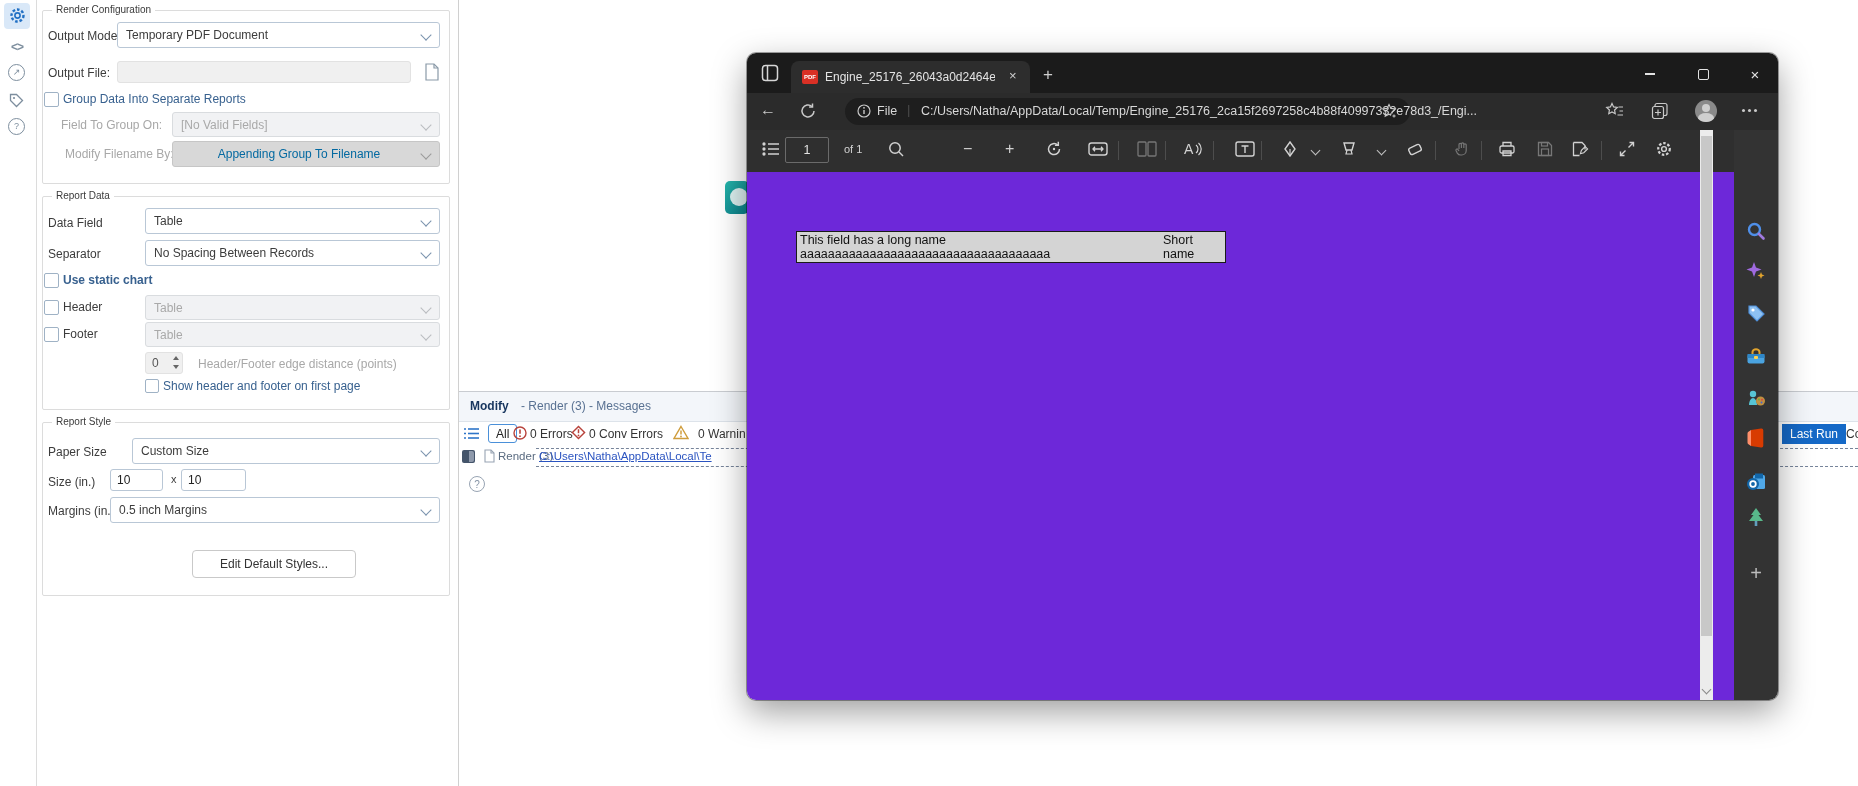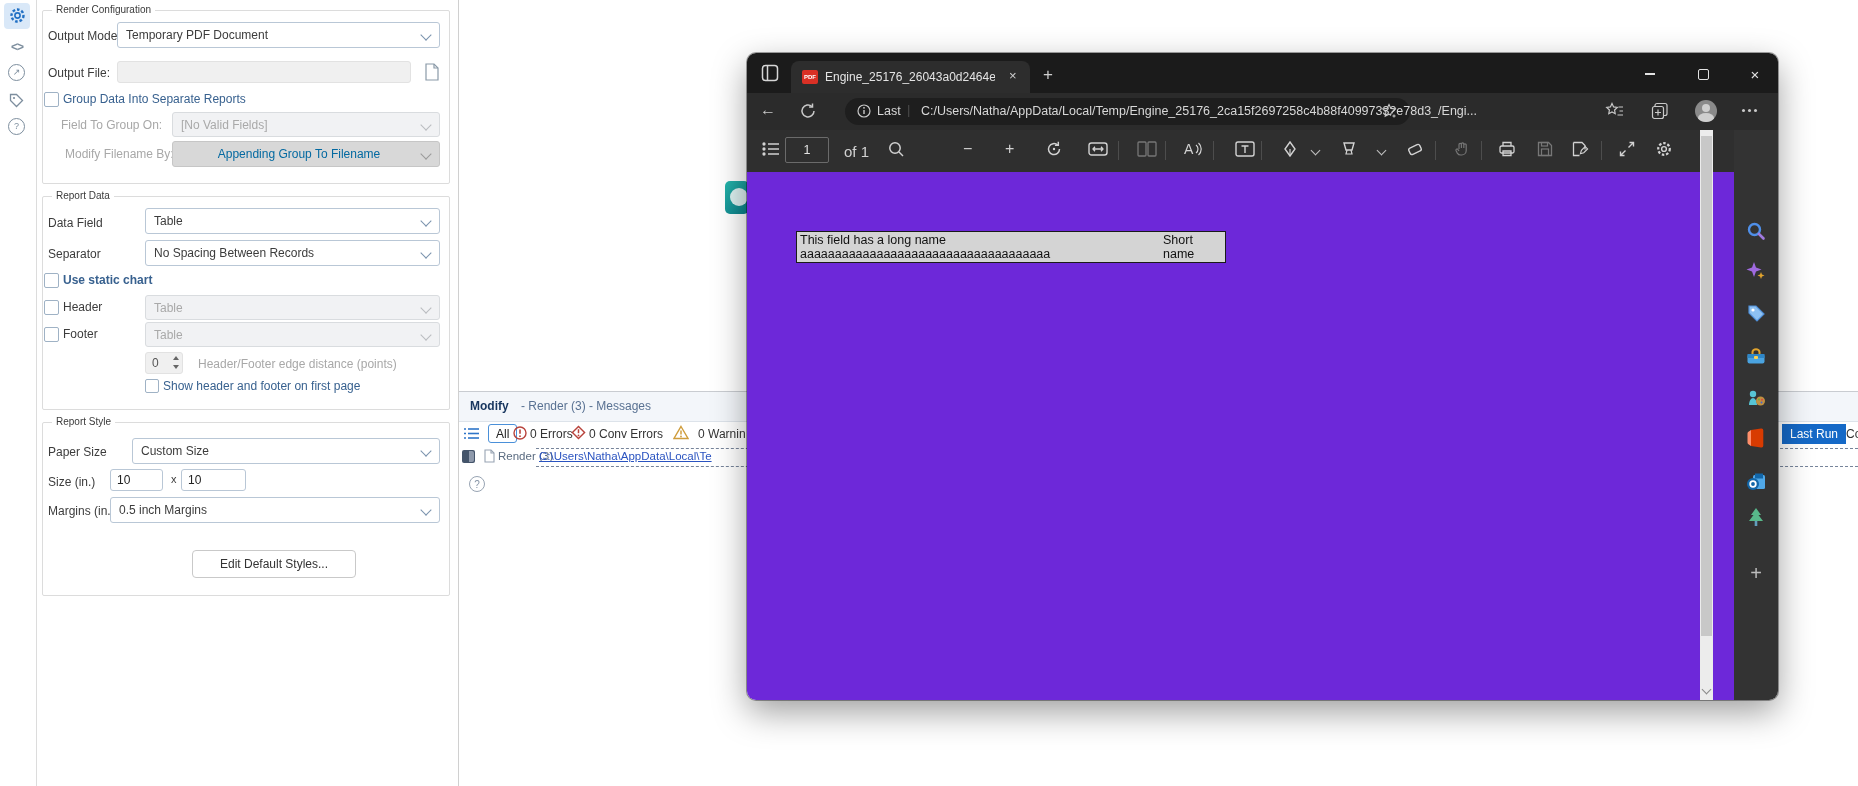--- a/index.html
+++ b/index.html
@@ -58,21 +58,21 @@
        background:#fff;box-shadow:0 12px 34px rgba(0,0,0,.38),0 0 0 1px rgba(0,0,0,.35);z-index:10;}
   .titlebar{position:absolute;left:0;top:0;right:0;height:40px;background:#1b1b1b;}
   .tab{position:absolute;left:44px;top:8px;width:239px;height:32px;background:#2d2d2d;border-radius:8px 8px 0 0;cursor:pointer;}
   .tab-title{position:absolute;left:34px;top:9px;width:170px;color:#e4e4e4;font-size:12px;white-space:nowrap;overflow:hidden;}
   .wc{position:absolute;top:10px;width:30px;height:22px;display:flex;align-items:center;justify-content:center;color:#e3e3e3;cursor:pointer;}
   .navbar{position:absolute;left:0;top:40px;right:0;height:37px;background:#2b2b2b;}
   .pill{position:absolute;left:98px;top:5px;width:565px;height:27px;background:#1e1e1e;border-radius:14px;}
   .pdfbar{position:absolute;left:0;top:77px;width:987px;height:42px;background:#2f2f2f;}
   .tbi{position:absolute;top:10px;width:20px;height:20px;cursor:pointer;}
   .tdiv{position:absolute;top:11px;width:1px;height:19px;background:#4d4d4d;}
-  .ttx{position:absolute;color:#d2d2d2;font-size:15px;top:13px;white-space:nowrap;}
+  .ttx{position:absolute;color:#d2d2d2;font-size:11px;top:13px;white-space:nowrap;}
   .chevd{position:absolute;top:17px;width:6px;height:6px;border-right:1.4px solid #c2c2c2;border-bottom:1.4px solid #c2c2c2;transform:rotate(45deg);cursor:pointer;}
   .viewport{position:absolute;left:0;top:119px;width:987px;height:528px;background:#6d28d9;}
   .sb{position:absolute;left:953px;top:77px;width:13px;height:570px;background:#ececec;}
   .sb-thumb{position:absolute;left:1px;top:6px;width:11px;height:500px;background:#c8c8c8;cursor:pointer;}
   .sidebar{position:absolute;left:987px;top:77px;width:44px;height:570px;background:#333333;}
   .sbi{position:absolute;left:12px;width:20px;height:20px;cursor:pointer;}
 
   
   .pdftable{position:absolute;left:49px;top:59px;width:430px;border:1px solid #1a1a1a;box-sizing:border-box;}
   .pt-head{background:#d4d4d4;display:flex;font-size:12.5px;color:#111;}
@@ -316,21 +316,21 @@
           </svg>
       </div>
       <div class="pill">
         <div class="abs" style="left:12px;top:6px;width:14px;height:14px;">
           <svg width="14" height="14" viewBox="0 0 14 14">
               <circle cx="7" cy="7" r="6" fill="none" stroke="#c9c9c9" stroke-width="1.2"></circle>
               <line x1="7" y1="6" x2="7" y2="10" stroke="#c9c9c9" stroke-width="1.4"></line>
               <circle cx="7" cy="3.8" r="0.9" fill="#c9c9c9"></circle>
             </svg>
         </div>
-        <span class="abs" style="left:32px;top:6px;color:#d8d8d8;font-size:12.5px;">Last</span>
+        <span class="abs" style="left:32px;top:6px;color:#d8d8d8;font-size:12.5px;">File</span>
         <span class="abs" style="left:62px;top:4px;color:#4a4a4a;font-size:13px;">|</span>
         <span class="abs" style="left:76px;top:6px;color:#d8d8d8;font-size:12.5px;white-space:nowrap;">C:/Users/Natha/AppData/Local/Temp/Engine_25176_2ca15f2697258c4b88f40997332e78d3_/Engi...</span>
         <div class="abs" style="left:536px;top:5px;width:17px;height:17px;cursor:pointer;">
           <svg width="17" height="17" viewBox="0 0 17 17">
               <path d="M8 1.5 l1.9 3.9 4.3.6 -3.1 3 .7 4.2 -3.8-2 -3.8 2 .7-4.2 -3.1-3 4.3-.6 z" fill="none" stroke="#c9c9c9" stroke-width="1.1"></path>
               <circle cx="13" cy="13" r="3" fill="#1e1e1e"></circle>
               <path d="M13 11.4 v3.2 M11.4 13 h3.2" stroke="#c9c9c9" stroke-width="1.1"></path>
             </svg>
         </div>
       </div>

